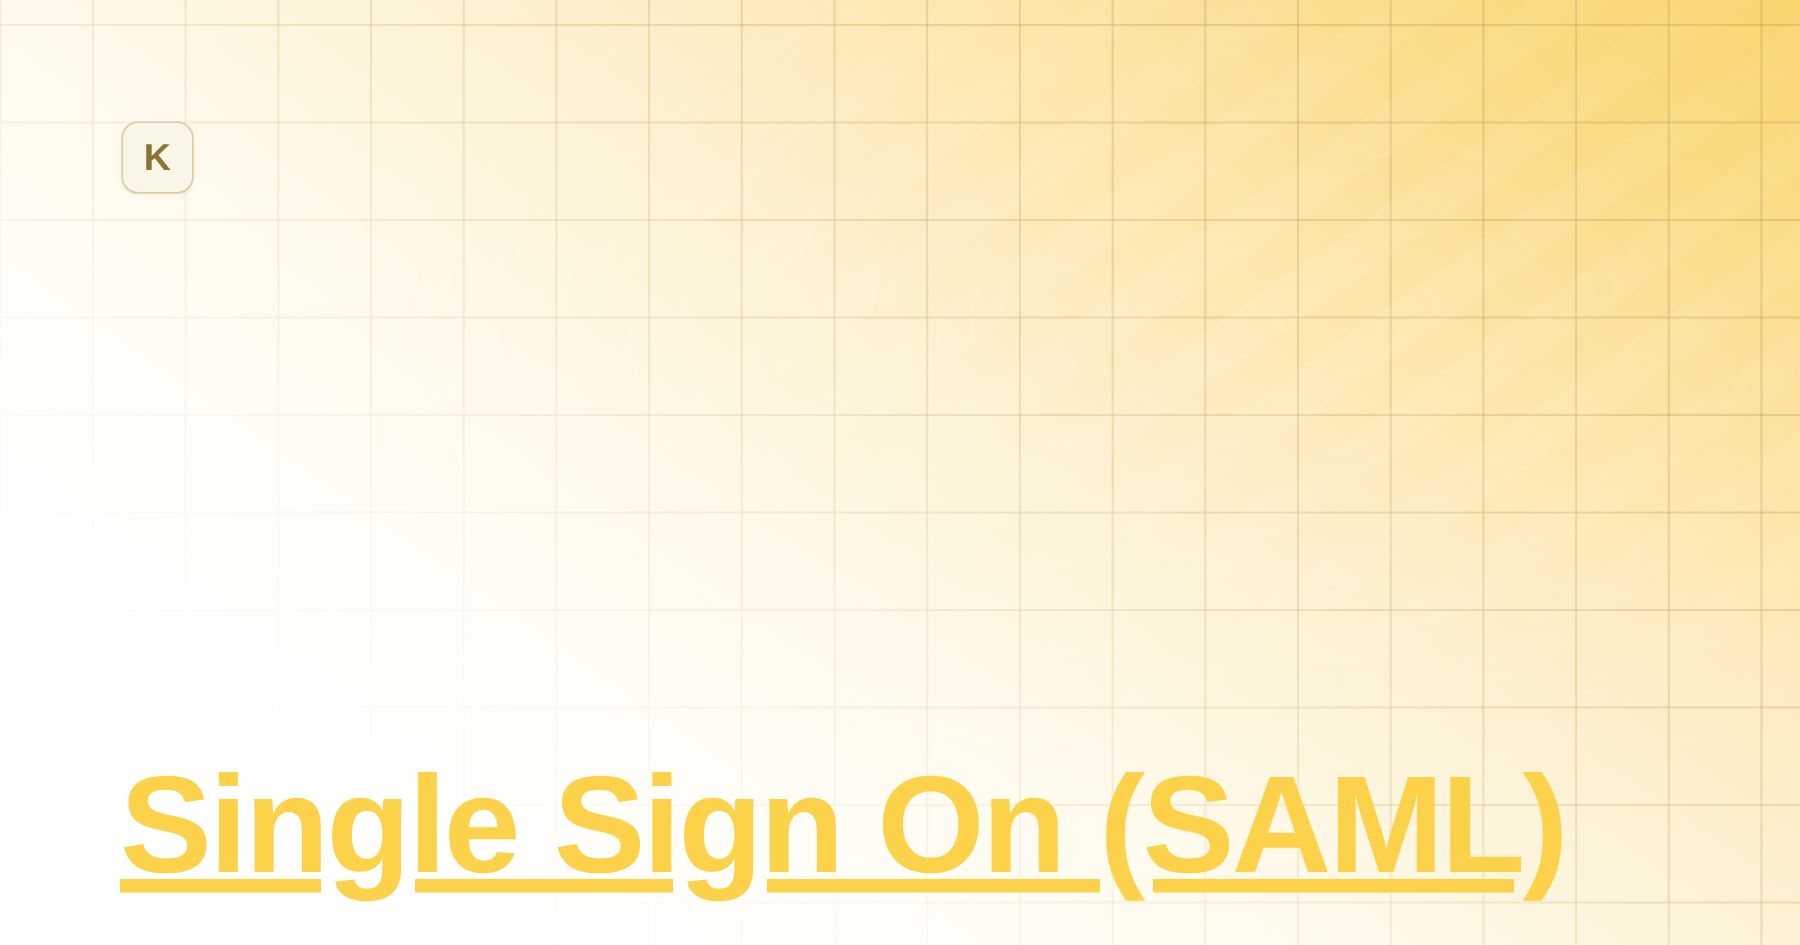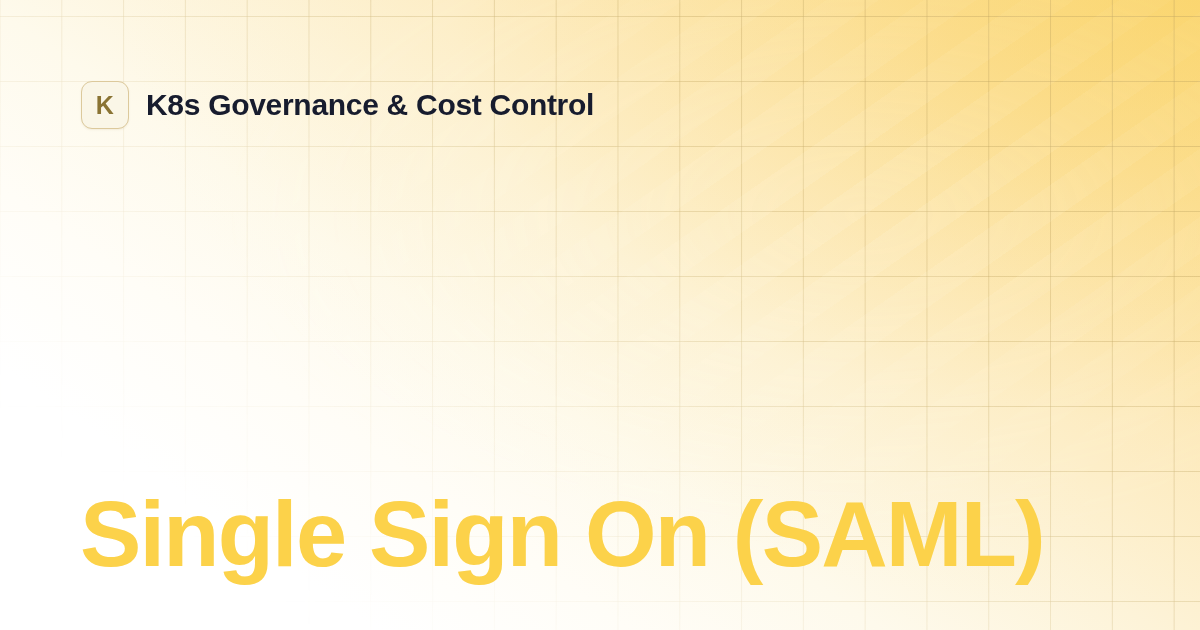--- a/index.html
+++ b/index.html
@@ -152,46 +152,46 @@
     font-weight: 700;
     line-height: 1;
     color: #171c2e;
     letter-spacing: -0.3px;
     white-space: nowrap;
   }
 
   .hero-title {
     position: absolute;
     left: 80px;
-    top: 424px;
+    top: 440px;
     width: 1060px;
     font-family: "Liberation Sans", sans-serif;
     font-size: 92px;
     font-weight: 700;
     line-height: 1.06;
     letter-spacing: -1.8px;
     color: #fcd24a;
     white-space: nowrap;
+    text-decoration: underline;
   }
 </style>
 </head>
 <body>
 
 <div class="card">
 
   <div class="bg-wash"></div>
   <div class="bg-glow"></div>
   <div class="bg-grid"></div>
   <div class="bg-streaks"></div>
 
   <div class="content">
 
     <div class="brand">
       <div class="brand-badge">
         <span class="brand-badge-letter">K</span>
       </div>
-      <div class="brand-name">K8s Governance &amp; Cost Control</div>
     </div>
 
     <h1 class="hero-title">Single Sign On (SAML)</h1>
 
   </div>
 </div>
 
 </body></html>

